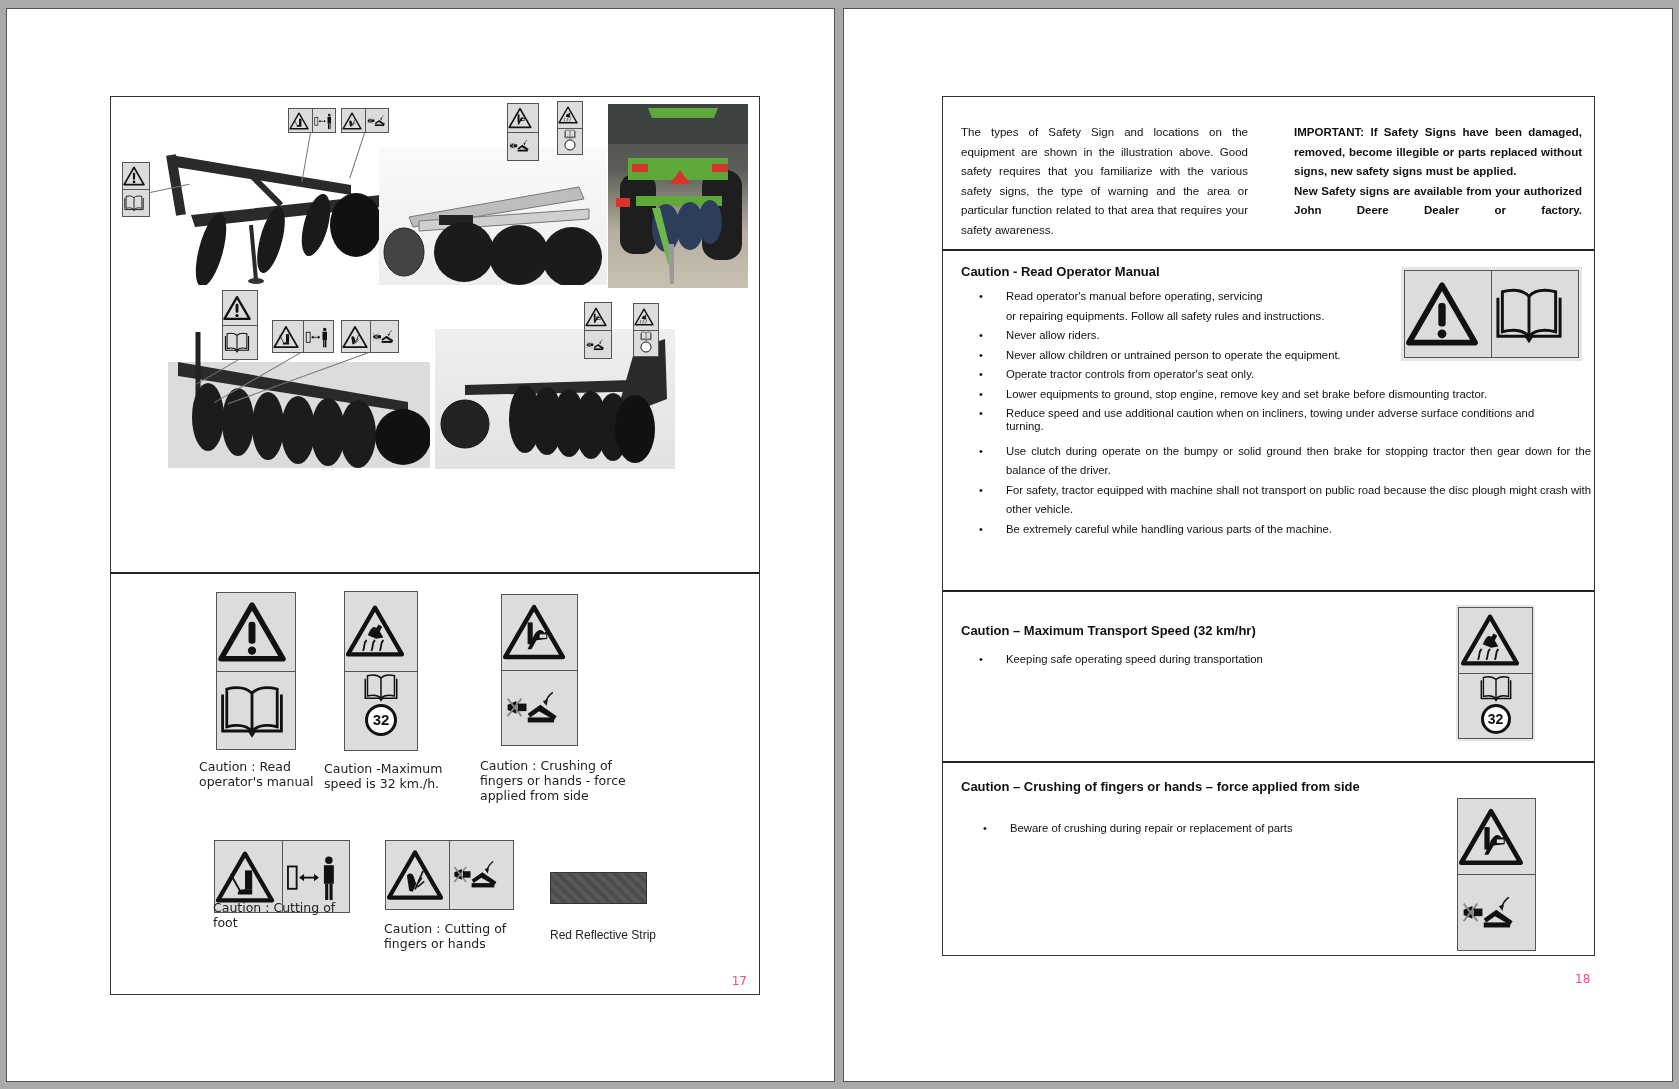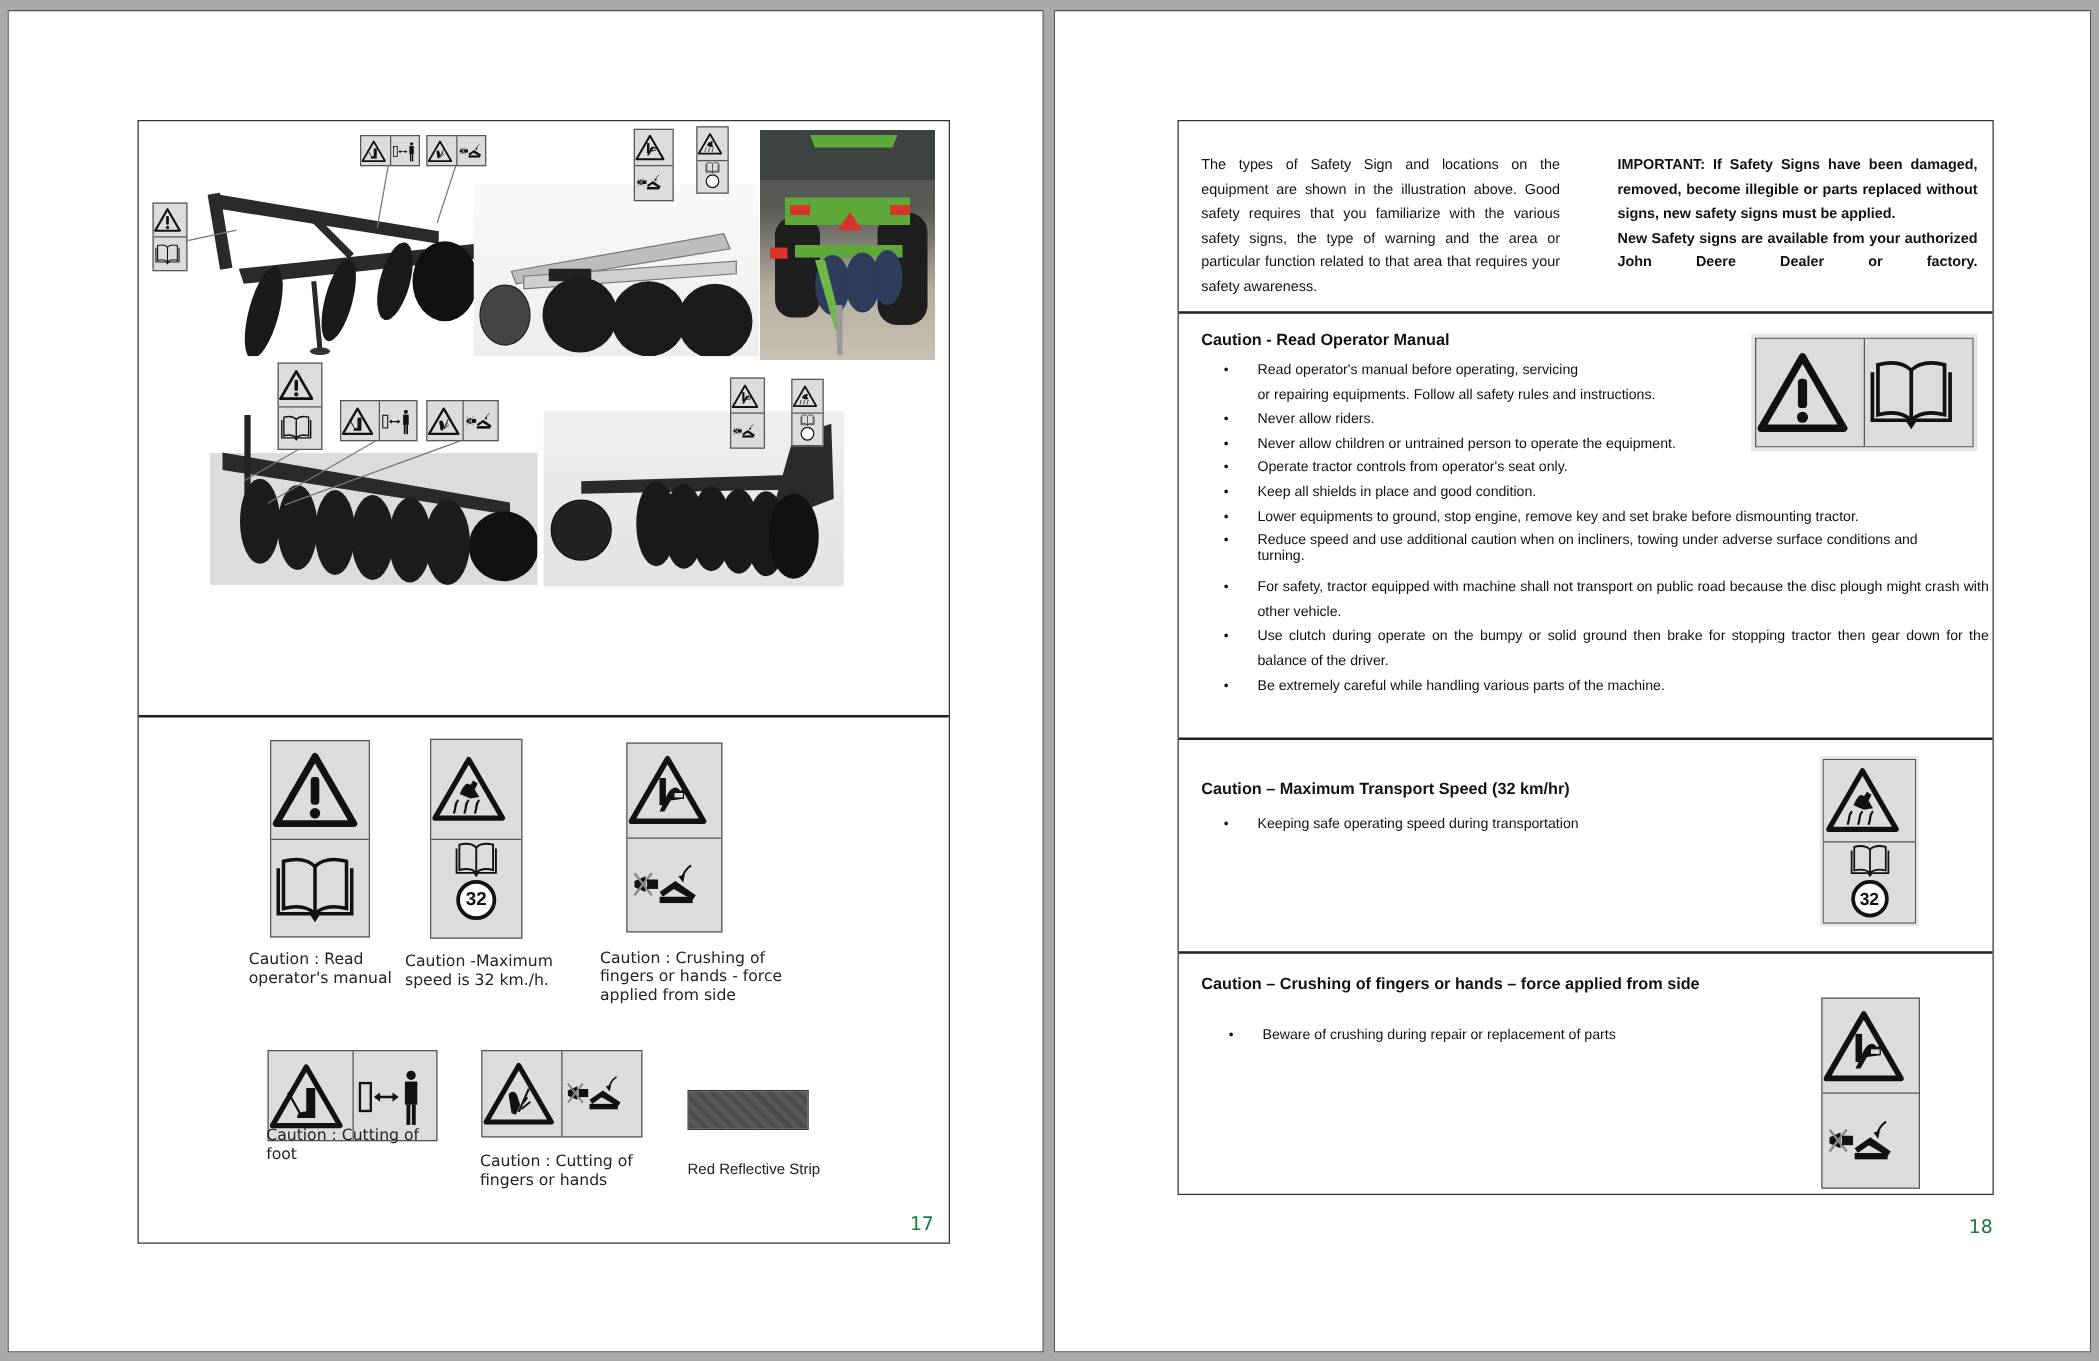--- a/index.html
+++ b/index.html
@@ -5,21 +5,21 @@
     * { box-sizing: border-box; margin: 0; padding: 0; }
     html, body { width: 1679px; height: 1089px; overflow: hidden; }
     body { background: #a9a9a9; position: relative; font-family: "Liberation Sans", sans-serif; color: #111; }
 
     .page { position: absolute; background: #fff; border: 1px solid #555; }
     #page-left { left: 6px; top: 8px; width: 829px; height: 1074px; }
     #page-right { left: 843px; top: 8px; width: 830px; height: 1074px; }
 
     .box { position: absolute; border: 1.5px solid #333; }
     .hline { position: absolute; left: 0; right: 0; height: 1.5px; background: #222; }
-    .pagenum { position: absolute; font-family: "DejaVu Sans", sans-serif; font-size: 15px; color: #15803d; }
+    .pagenum { position: absolute; font-family: "DejaVu Sans", sans-serif; font-size: 12px; color: #ec4899; }
 
     
     #lbox { left: 103px; top: 87px; width: 650px; height: 899px; }
     .photo { position: absolute; overflow: hidden; }
     .photo-bw { background: linear-gradient(180deg, #f4f4f4 0%, #ececec 60%, #dedede 100%); }
     .photo-green { background: linear-gradient(180deg, #4a4f50 0%, #5a5c56 35%, #b7b0a0 70%, #c8c0b0 100%); }
 
     .sign { position: absolute; background: #dcdcdc; border: 1px solid #555; display: flex; }
     .sign.v { flex-direction: column; }
     .sign .cell { flex: 1; display: flex; align-items: center; border-color: #555; border-style: solid; border-width: 0; }
@@ -407,25 +407,24 @@
       <div>IMPORTANT: If Safety Signs have been damaged, removed, become illegible or parts replaced without signs, new safety signs must be applied.</div>
       <div style="text-align-last: justify;">New Safety signs are available from your authorized John Deere Dealer or factory.</div>
     </div>
 
     <div class="sec-title" style="left: 18px; top: 167px;">Caution - Read Operator Manual</div>
     <ul class="bullets" style="left: 18px; top: 190px; width: 630px;">
       <li class="tall"><span>Read operator's manual before operating, servicing</span><br><span>or repairing equipments. Follow all safety rules and instructions.</span></li>
       <li class="tall">Never allow riders.</li>
       <li class="tall">Never allow children or untrained person to operate the equipment.</li>
       <li class="tall">Operate tractor controls from operator's seat only.</li>
-      <li class="tall">Keep all shields in place and good condition.</li>
       <li class="tall" style="margin-bottom: 2px;">Lower equipments to ground, stop engine, remove key and set brake before dismounting tractor.</li>
       <li style="padding-right: 30px; margin-bottom: 9px;">Reduce speed and use additional caution when on incliners, towing under adverse surface conditions and turning.</li>
+      <li class="tall" style="text-align: justify;">Use clutch during operate on the bumpy or solid ground then brake for stopping tractor then gear down for the balance of the driver.</li>
       <li class="tall" style="text-align: justify;">For safety, tractor equipped with machine shall not transport on public road because the disc plough might crash with other vehicle.</li>
-      <li class="tall" style="text-align: justify;">Use clutch during operate on the bumpy or solid ground then brake for stopping tractor then gear down for the balance of the driver.</li>
       <li class="tall">Be extremely careful while handling various parts of the machine.</li>
     </ul>
     <div class="sign h" style="left: 461px; top: 173px; width: 175px; height: 88px; outline: 3px solid #e6e6e6;">
       <div class="cell">
           <svg width="74" height="66">
             <use href="#sym-warning"></use>
           </svg>
         </div>
       <div class="cell">
           <svg width="74" height="60">

